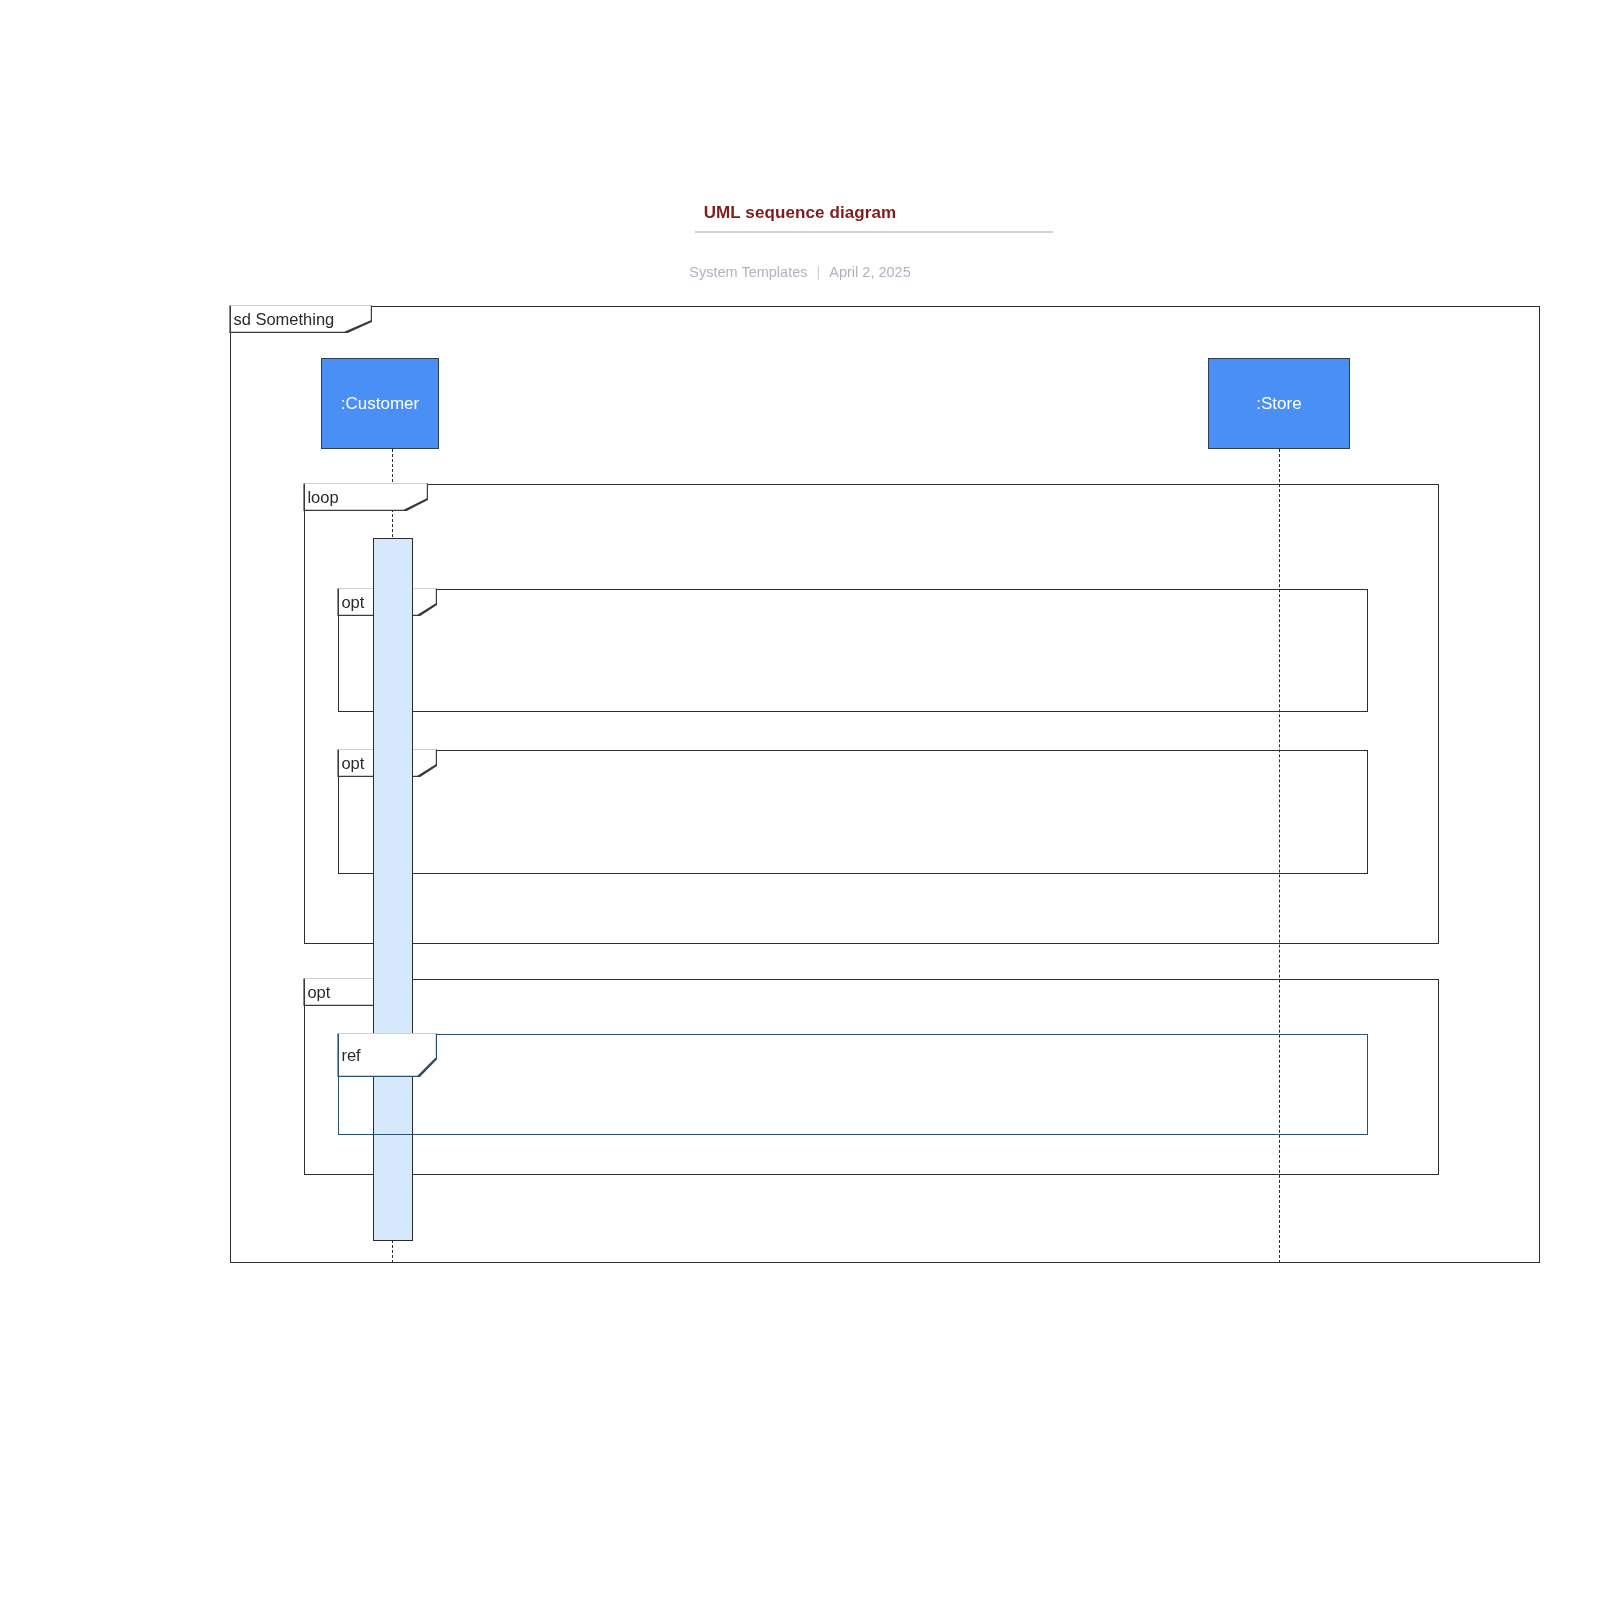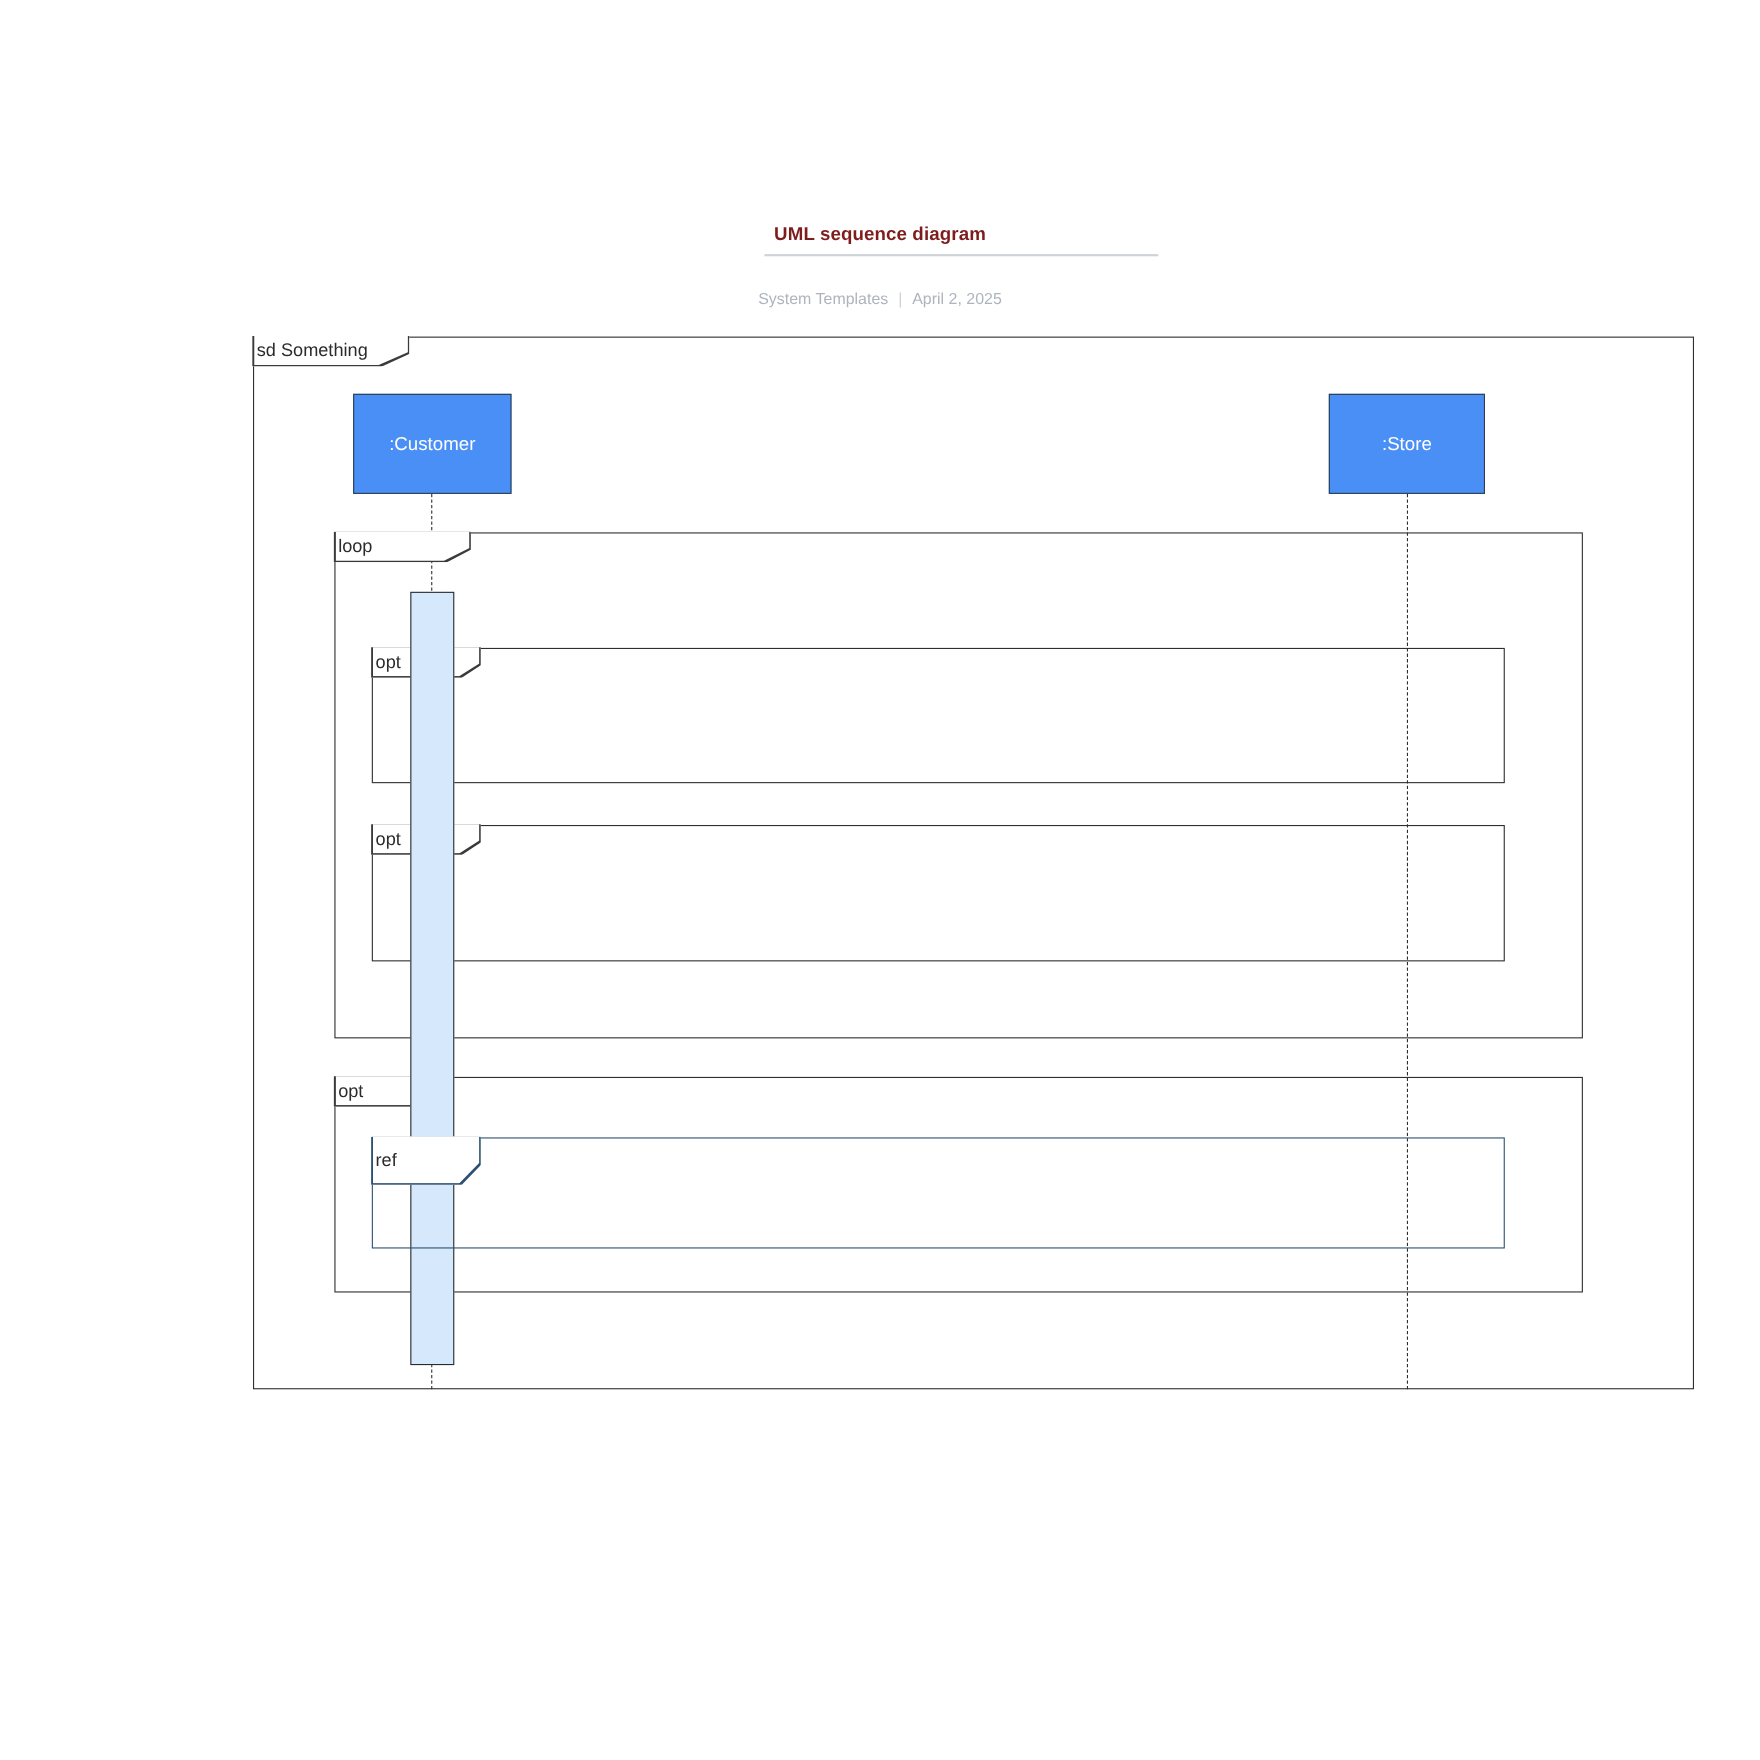--- a/index.html
+++ b/index.html
@@ -180,21 +180,21 @@
 
     <div class="frag-tab" style="width:143px;height:28px;">
       <span class="tab-shape"></span>
       <span class="tab-fill"></span>
       <span class="tab-text">sd Something</span>
     </div>
 
     <div class="lifeline-stem" style="left:161px; top:142px; height:814px;"></div>
     <div class="lifeline-stem" style="left:1048px; top:142px; height:814px;"></div>
 
-    <div class="lifeline-head" style="left:90px; top:51px; width:144px; height:91px; background:#4a8ff5;">
+    <div class="lifeline-head" style="left:90px; top:51px; width:118px; height:91px; background:#4a8ff5;">
       <span>:Customer</span>
     </div>
     <div class="lifeline-head" style="left:977px; top:51px; width:142px; height:91px; background:#4a8ff5;align-items:center;">
       <span>:Store</span>
     </div>
 
     <div class="fragment" style="left:73px; top:177px; width:1135px; height:460px;">
       <div class="frag-tab" style="width:125px;height:28px;">
         <span class="tab-shape"></span>
         <span class="tab-fill"></span>

